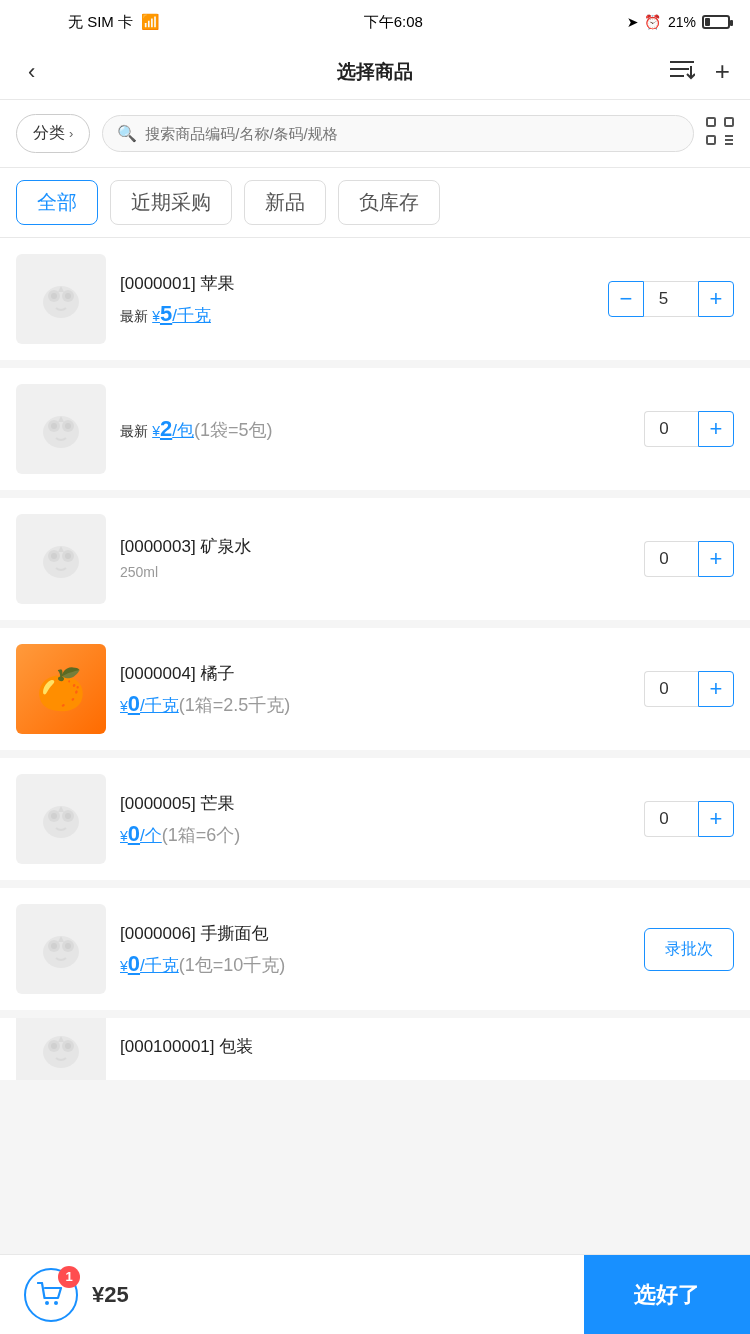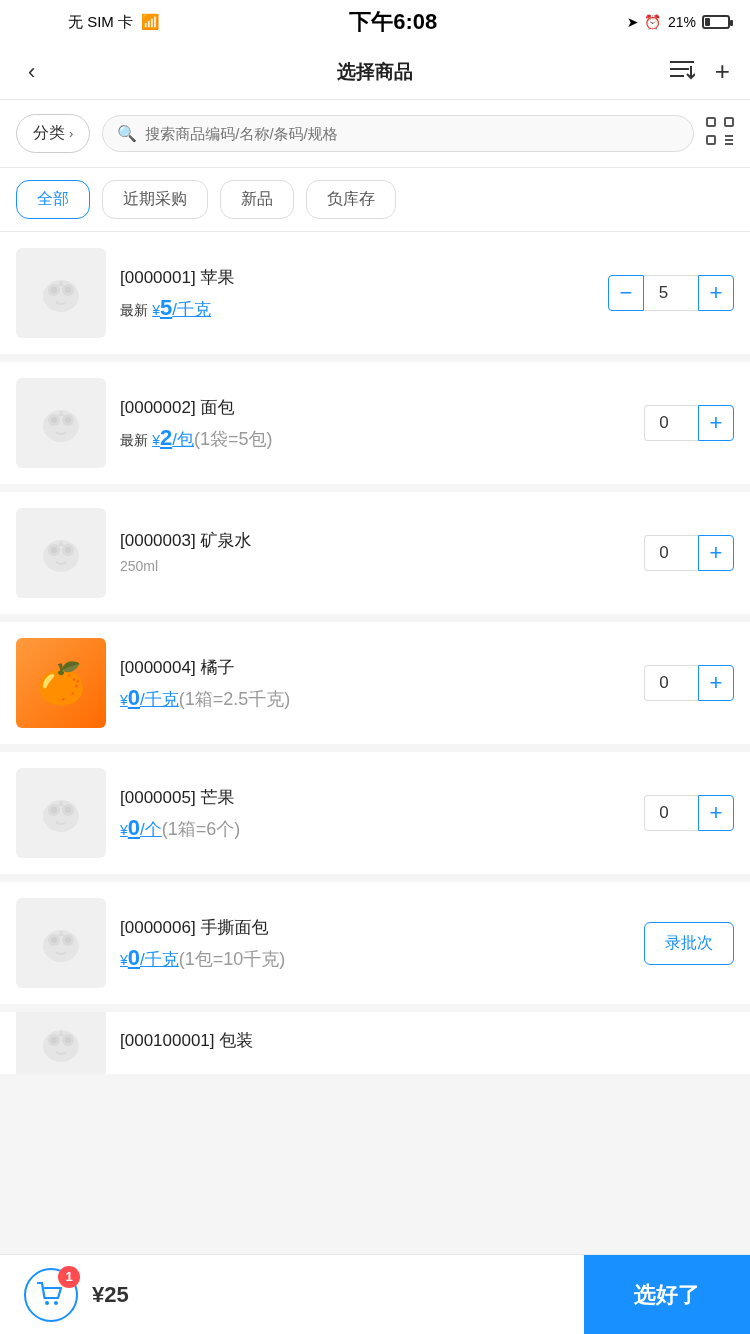--- a/index.html
+++ b/index.html
@@ -18,21 +18,21 @@
       height: 44px;
       background: #fff;
       display: flex;
       align-items: center;
       justify-content: space-between;
       padding: 0 20px;
       font-size: 15px;
       font-weight: 500;
     }
     .status-left { display: flex; align-items: center; gap: 8px; margin-left: 48px; }
-    .status-center { font-size: 22px; font-weight: 700; text-align: center; }
+    .status-center { font-size: 15px; font-weight: 400; text-align: center; }
     .status-right { display: flex; align-items: center; gap: 6px; font-size: 14px; }
     .battery-icon {
       width: 28px; height: 14px; border: 2px solid #333; border-radius: 3px;
       position: relative; display: inline-block;
     }
     .battery-icon::after {
       content: ''; position: absolute; right: -5px; top: 3px;
       width: 3px; height: 6px; background: #333; border-radius: 1px;
     }
     .battery-fill {
@@ -96,21 +96,21 @@
 
     
     .tab-bar {
       background: #fff;
       display: flex;
       padding: 12px 16px;
       gap: 12px;
       border-bottom: 1px solid #e8e8e8;
     }
     .tab-item {
-      padding: 8px 20px; border-radius: 13px; font-size: 16px;
+      padding: 8px 20px; border-radius: 8px; font-size: 20px;
       color: #555; background: #fff; border: 1px solid #ddd;
       cursor: pointer;
     }
     .tab-item.active {
       color: #1890ff; border-color: #1890ff; background: #fff;
     }
 
     
     .product-list { background: #f5f5f5; }
     .product-item {
@@ -313,23 +313,20 @@
         <ellipse cx="25" cy="28" rx="18" ry="16" fill="#ccc"></ellipse>
         <circle cx="18" cy="22" r="6" fill="#aaa"></circle>
         <circle cx="32" cy="22" r="6" fill="#aaa"></circle>
         <circle cx="18" cy="22" r="3" fill="#888"></circle>
         <circle cx="32" cy="22" r="3" fill="#888"></circle>
         <path d="M20 34 Q25 38 30 34" stroke="#aaa" stroke-width="2" fill="none"></path>
         <polygon points="25,12 22,18 28,18" fill="#aaa"></polygon>
       </svg>
     </div>
     <div class="product-info">
-      <div class="product-name">
-        <span>[0000002]</span> <span>面包</span>
-      </div>
       <div class="product-price">
         <span class="price-label">最新</span>
         <span class="price-currency">¥</span><span class="price-amount">2</span><span class="price-unit">/包</span><span class="price-extra">(1袋=5包)</span>
       </div>
     </div>
     <div class="qty-control">
       <input class="qty-input" value="0" type="number" style="border-radius: 4px 0px 0px 4px; border-left: 1.5px solid rgb(221, 221, 221);">
       <button class="qty-btn qty-plus">+</button>
     </div>
   </div>

